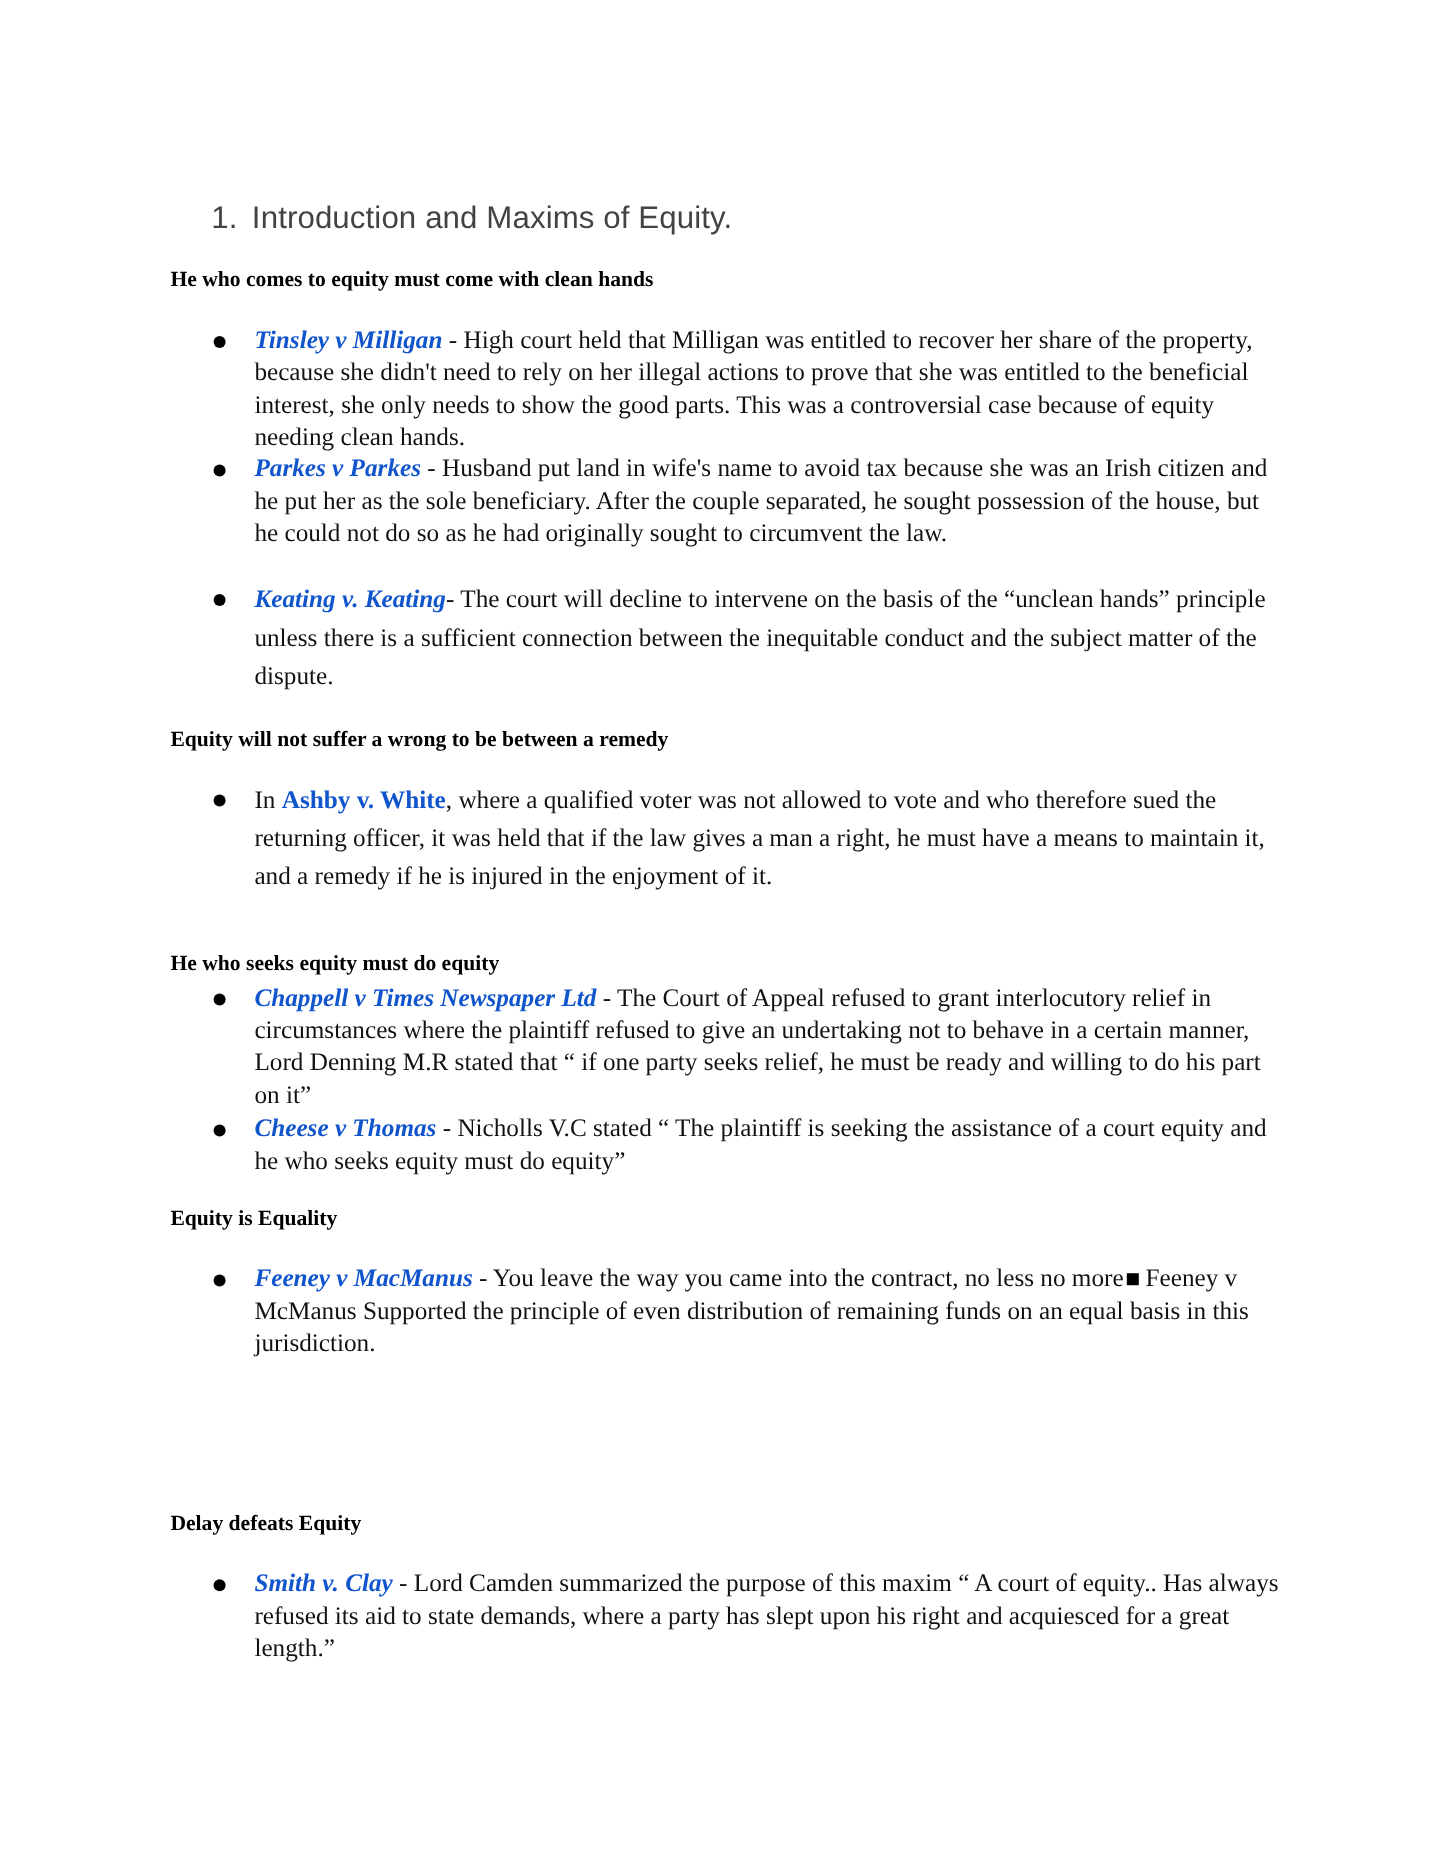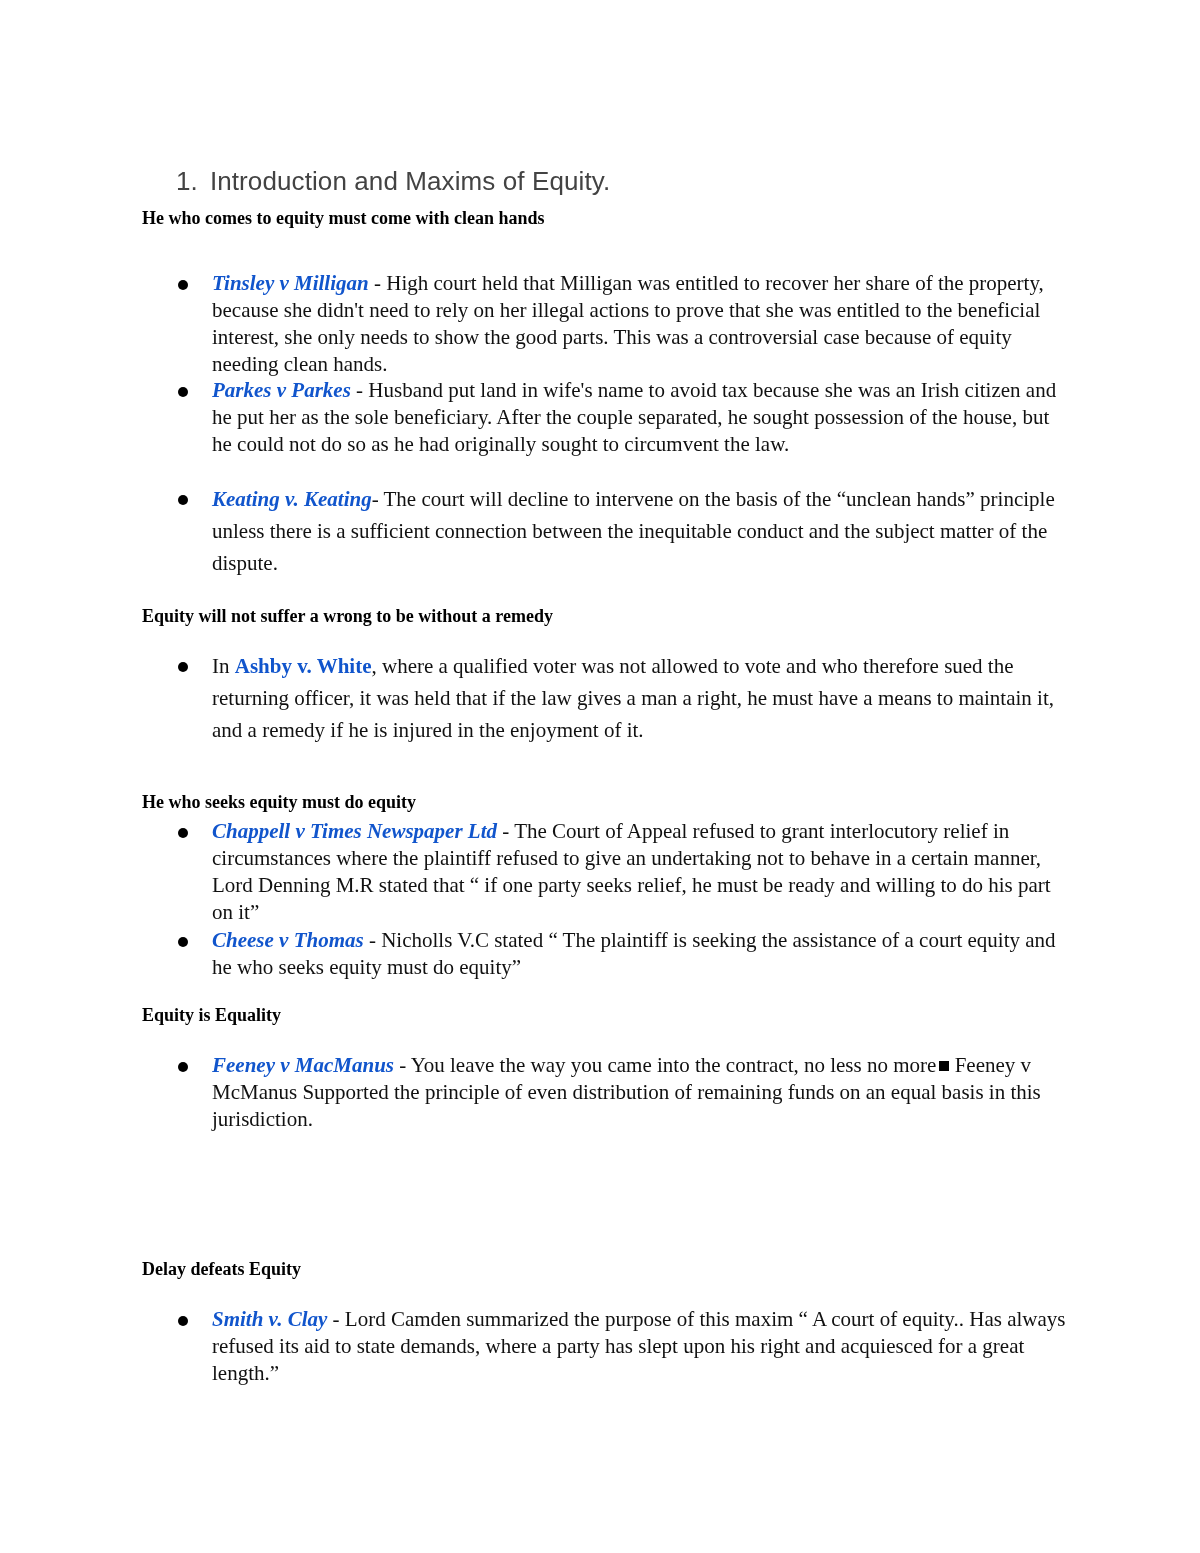--- a/index.html
+++ b/index.html
@@ -80,38 +80,38 @@
   </style>
 </head>
 <body>
 
 <div class="page">
 
   <div class="doc-title">
     <span class="num">1.</span><span>Introduction and Maxims of Equity.</span>
   </div>
 
-  <div class="heading" style="top:208px;font-family:Liberation Serif, serif;">He who comes to equity must come with clean hands</div>
+  <div class="heading" style="top:222px;font-family:Liberation Serif, serif;">He who comes to equity must come with clean hands</div>
 
   <div class="item" style="top:270px;">
     <span class="bullet" style="top:10px;"></span>
     <span class="case">Tinsley v Milligan</span><span> - </span><span>High court held that Milligan was entitled to recover her share of the property, because she didn't need to rely on her illegal actions to prove that she was entitled to the beneficial interest, she only needs to show the good parts. This was a controversial case because of equity needing clean hands.</span>
   </div>
 
   <div class="item" style="top:377px;">
     <span class="bullet" style="top:10px;"></span>
     <span class="case">Parkes v Parkes</span><span> - </span><span>Husband put land in wife's name to avoid tax because she was an Irish citizen and he put her as the sole beneficiary. After the couple separated, he sought possession of the house, but he could not do so as he had originally sought to circumvent the law.</span>
   </div>
 
   <div class="item loose" style="top:483px;">
     <span class="bullet" style="top:12px;"></span>
     <span class="case">Keating v. Keating</span><span>- </span><span>The court will decline to intervene on the basis of the “unclean hands” principle unless there is a sufficient connection between the inequitable conduct and the subject matter of the dispute.</span>
   </div>
 
-  <div class="heading" style="top:606px;">Equity will not suffer a wrong to be without a remedy</div>
+  <div class="heading" style="top:606px;">Equity will not suffer a wrong to be between a remedy</div>
 
   <div class="item loose" style="top:650px;">
     <span class="bullet" style="top:12px;"></span>
     <span>In </span><span class="case-plain">Ashby v. White</span><span>, where a qualified voter was not allowed to vote and who therefore sued the returning officer, it was held that if the law gives a man a right, he must have a means to maintain it, and a remedy if he is injured in the enjoyment of it.</span>
   </div>
 
   <div class="heading" style="top:771px;margin-top:21px;">He who seeks equity must do equity</div>
 
   <div class="item" style="top:818px;">
     <span class="bullet" style="top:10px;"></span>

